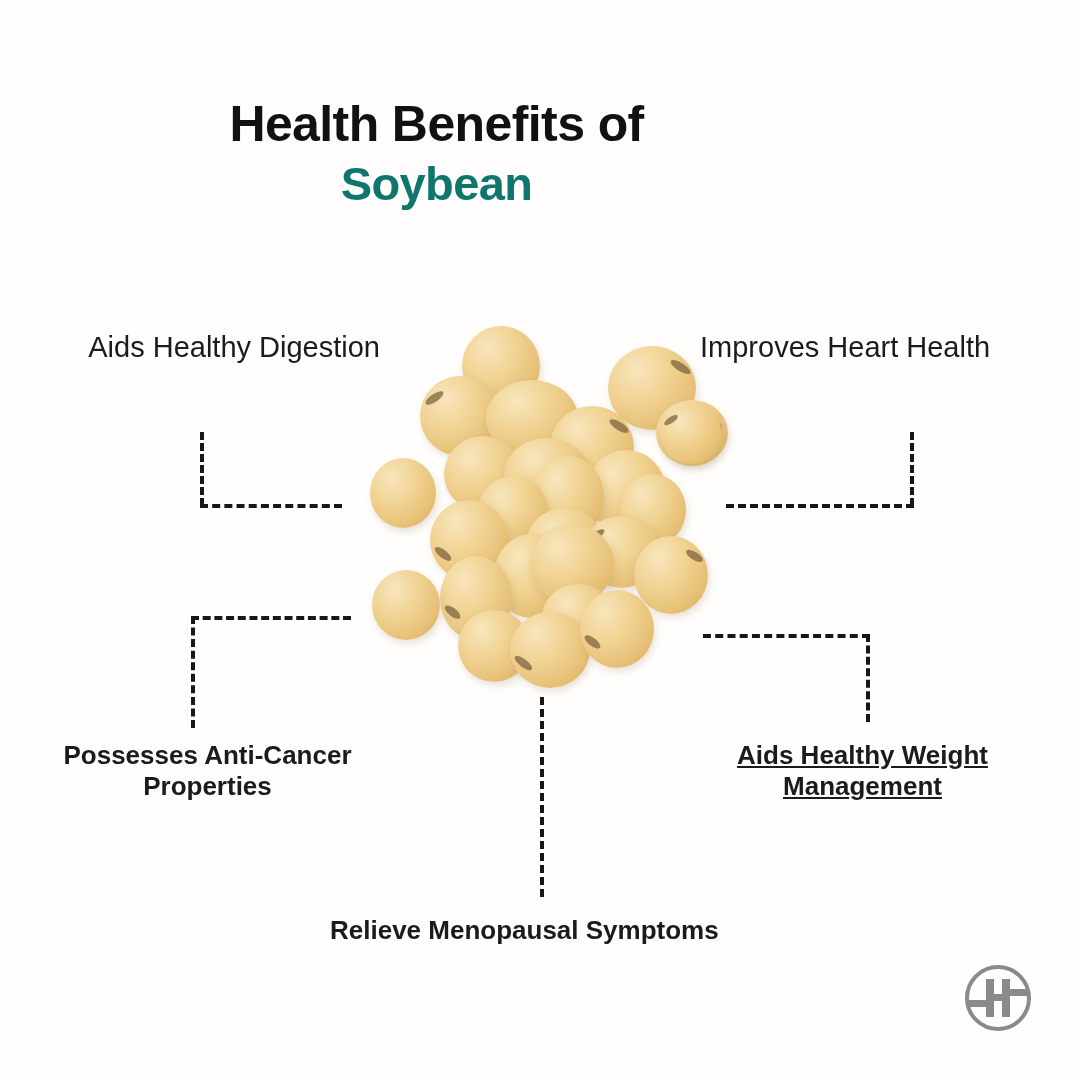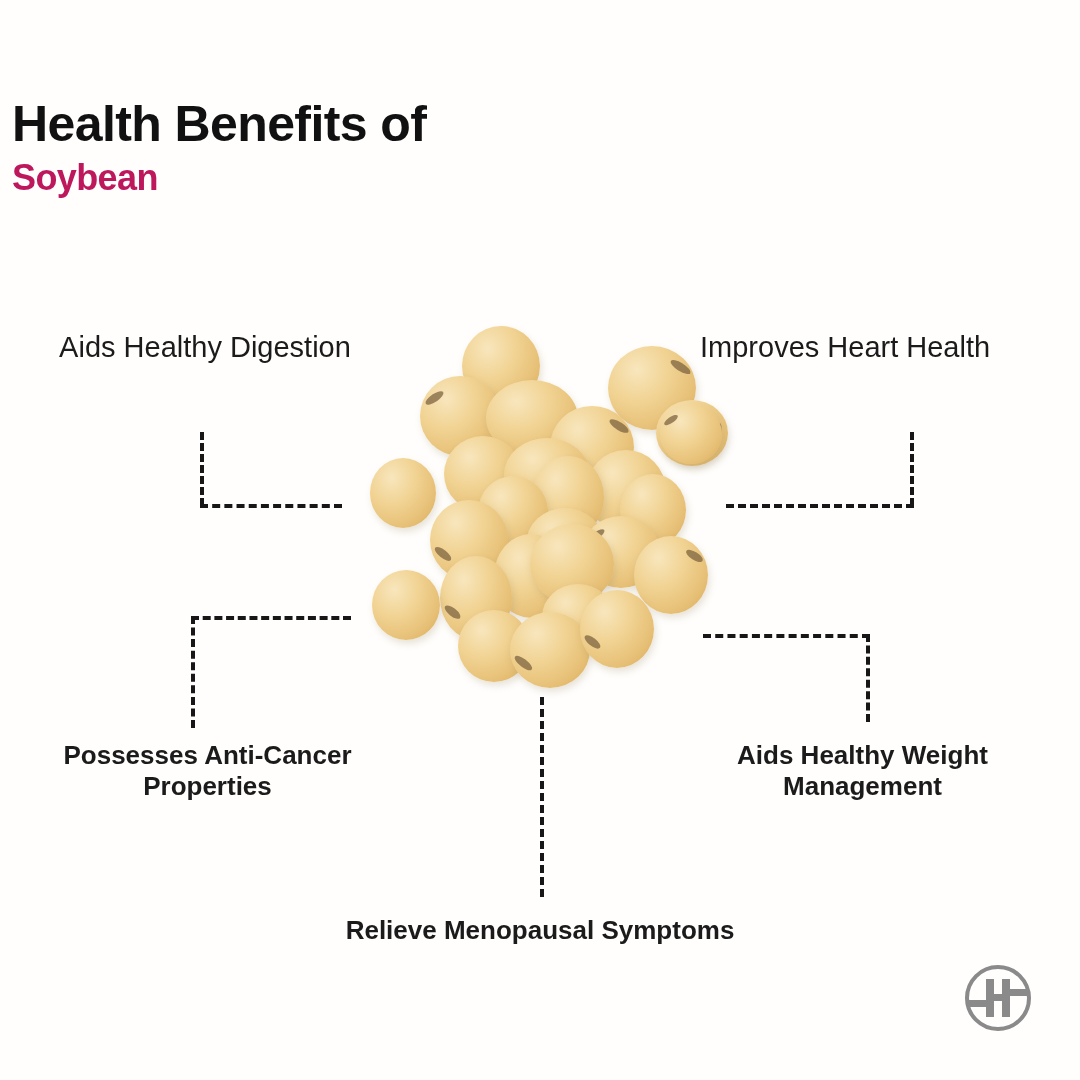--- a/index.html
+++ b/index.html
@@ -13,36 +13,36 @@
     height: 1080px;
     background: #fffefd;
     font-family: "Liberation Sans", sans-serif;
     overflow: hidden;
   }
 
   
   .title-block {
     position: absolute;
     top: 96px;
-    left: 12px;
+    left: 2px;
     width: 869px;
-    text-align: left;
+    text-align: center;
   }
   .title-line1 {
     font-size: 50px;
     font-weight: bold;
     color: #111111;
     letter-spacing: -0.6px;
     line-height: 1.12;
     display: block;
   }
   .title-line2 {
-    font-size: 36px;
+    font-size: 47px;
     font-weight: bold;
-    color: #be185d;
+    color: #0f766e;
     letter-spacing: -0.6px;
     line-height: 1.12;
     display: block;
     margin-top: 6px;
   }
 
   
   .photo {
     position: absolute;
     left: 358px;
@@ -79,25 +79,25 @@
     line-height: 1.20;
   }
   .label.top {
     font-size: 29px;
     font-weight: 400;
   }
   .label.bottom {
     font-size: 26px;
     font-weight: 600;
   }
-  .lbl-digestion     { left: 30px;  top: 330px; width: 350px; text-align: center; }
+  .lbl-digestion     { left: 30px;  top: 330px; width: 350px; text-align: right; }
   .lbl-heart         { left: 700px; top: 330px; width: 350px; text-align: left; }
   .lbl-cancer        { left: 20px;  top: 740px; width: 375px; text-align: center; }
-  .lbl-weight        { left: 670px; top: 740px; width: 385px; text-align: center; }
-  .lbl-menopausal    { left: 330px; top: 915px; width: 420px; text-align: center; }
+  .lbl-weight        { left: 670px; top: 740px; width: 385px; text-align: center; text-decoration: underline; }
+  .lbl-menopausal    { left: 330px; top: 915px; width: 420px; }
 
   
   .conn { position: absolute; }
   .conn-v {
     border-left: 4px dashed #171717;
     width: 0;
   }
   .conn-h {
     border-top: 4px dashed #171717;
     height: 0;

